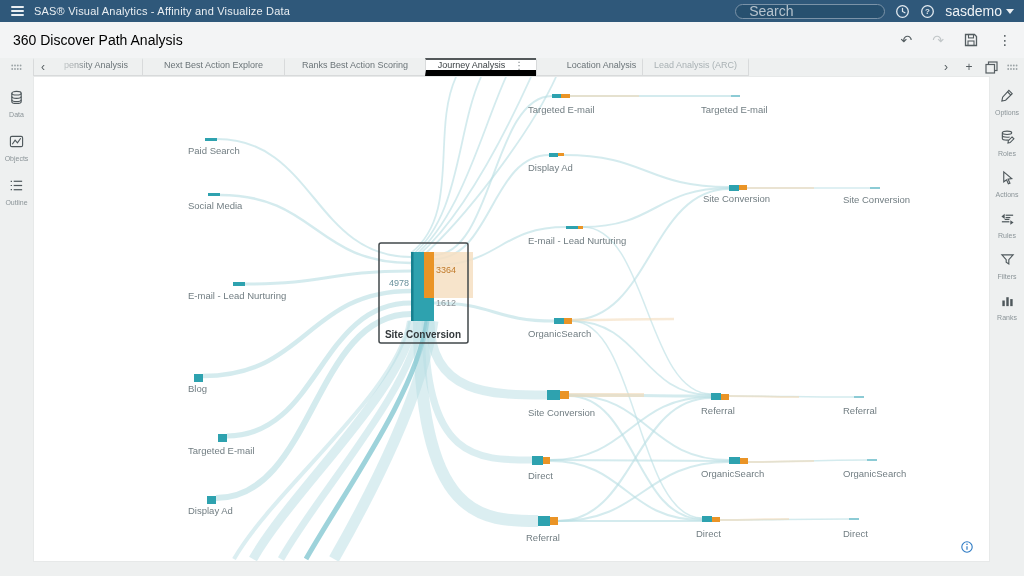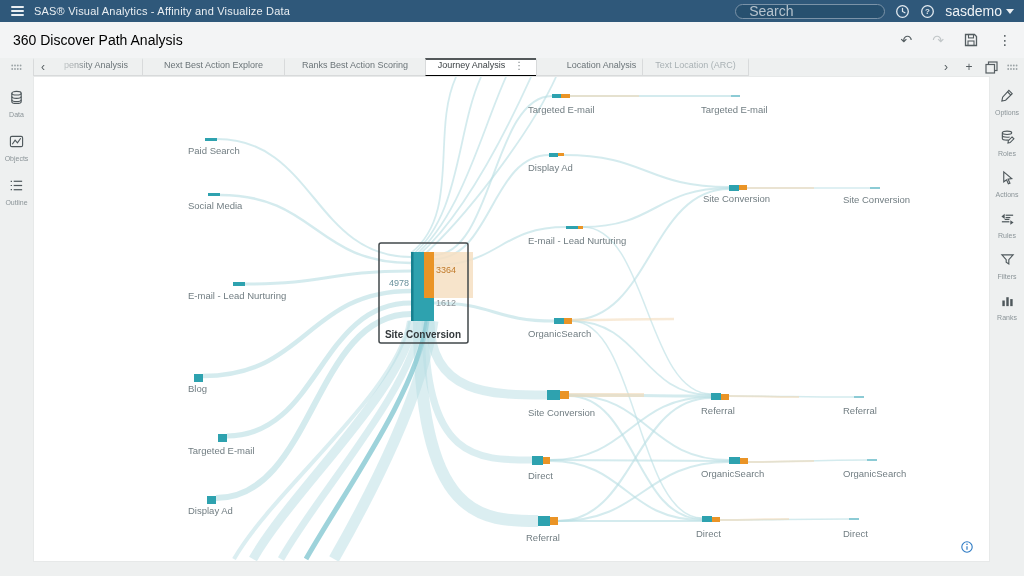--- a/index.html
+++ b/index.html
@@ -26,21 +26,21 @@
   .title-actions { margin-left:auto; display:flex; align-items:center; gap:20px; }
   .ta-btn { font-family:"DejaVu Sans",sans-serif; font-size:14px; line-height:1; color:#545d61; cursor:pointer; }
   .ta-btn.disabled { color:#c2c7c9; }
 
   
   .tab-row { position:absolute; top:58px; left:0; right:0; height:18px; background:#eef0f0; display:flex; align-items:stretch; }
   .rail-spacer-l { width:33px; display:flex; align-items:center; justify-content:center; }
   .tab-strip { display:flex; align-items:stretch; }
   .tab { position:relative; display:flex; align-items:flex-start; justify-content:center; font-size:9px; color:#6b7478; background:#eef0f0; border-left:1px solid #d8dadb; border-bottom:1px solid #d8dadb; border-top:2px solid transparent; cursor:pointer; overflow:hidden; white-space:nowrap; }
   .tab:last-of-type { border-right:1px solid #d8dadb; }
-  .tab.active { background:#ffffff; border-top:2px solid #53585a; border-bottom:1px solid #000000; color:#3c4245; }
+  .tab.active { background:#ffffff; border-top:2px solid #53585a; border-bottom:6px solid #000000; color:#3c4245; }
   .tab.dim span { color:#a9b1b4; }
   .tab.clipped span { -webkit-mask-image:linear-gradient(90deg,transparent 2px,#000 55%); mask-image:linear-gradient(90deg,transparent 2px,#000 55%); padding-left:16px; }
   .tab-kebab { font-family:"DejaVu Sans",sans-serif; margin-left:9px; color:#7a8285; font-size:10px; }
   .tab-scroll { position:absolute; top:58px; width:14px; height:18px; display:flex; align-items:center; justify-content:center; font-size:12px; color:#565e62; cursor:pointer; z-index:3; }
   .tab-controls { margin-left:auto; display:flex; align-items:center; gap:9px; padding-right:6px; }
   .tc-btn { display:flex; align-items:center; justify-content:center; width:14px; height:16px; font-size:12px; color:#565e62; cursor:pointer; }
 
   
   .workspace { position:absolute; top:76px; left:0; right:0; bottom:0; display:flex; }
   .rail { display:flex; flex-direction:column; align-items:center; }
@@ -129,21 +129,21 @@
           <span>Ranks Best Action Scoring</span>
         </div>
         <div class="tab active" style="width: 111px;">
           <span>Journey Analysis</span>
           <span class="tab-kebab">⋮</span>
         </div>
         <div class="tab" style="width: 106px; padding-left: 24px;">
           <span>Location Analysis</span>
         </div>
         <div class="tab dim" style="width: 107px;">
-          <span>Text Location (ARC)</span>
+          <span>Lead Analysis (ARC)</span>
         </div>
       </div>
     <div class="tab-controls">
       <span class="tc-btn">›</span>
       <span class="tc-btn">+</span>
       <svg width="13" height="13" viewBox="0 0 13 13">
         <rect x="3.5" y="1" width="8.5" height="8.5" fill="none" stroke="#565e62" stroke-width="1.2"></rect>
         <rect x="1" y="3.5" width="8.5" height="8.5" fill="#eef0f0" stroke="#565e62" stroke-width="1.2"></rect>
       </svg>
       <svg width="11" height="7" viewBox="0 0 11 7">

